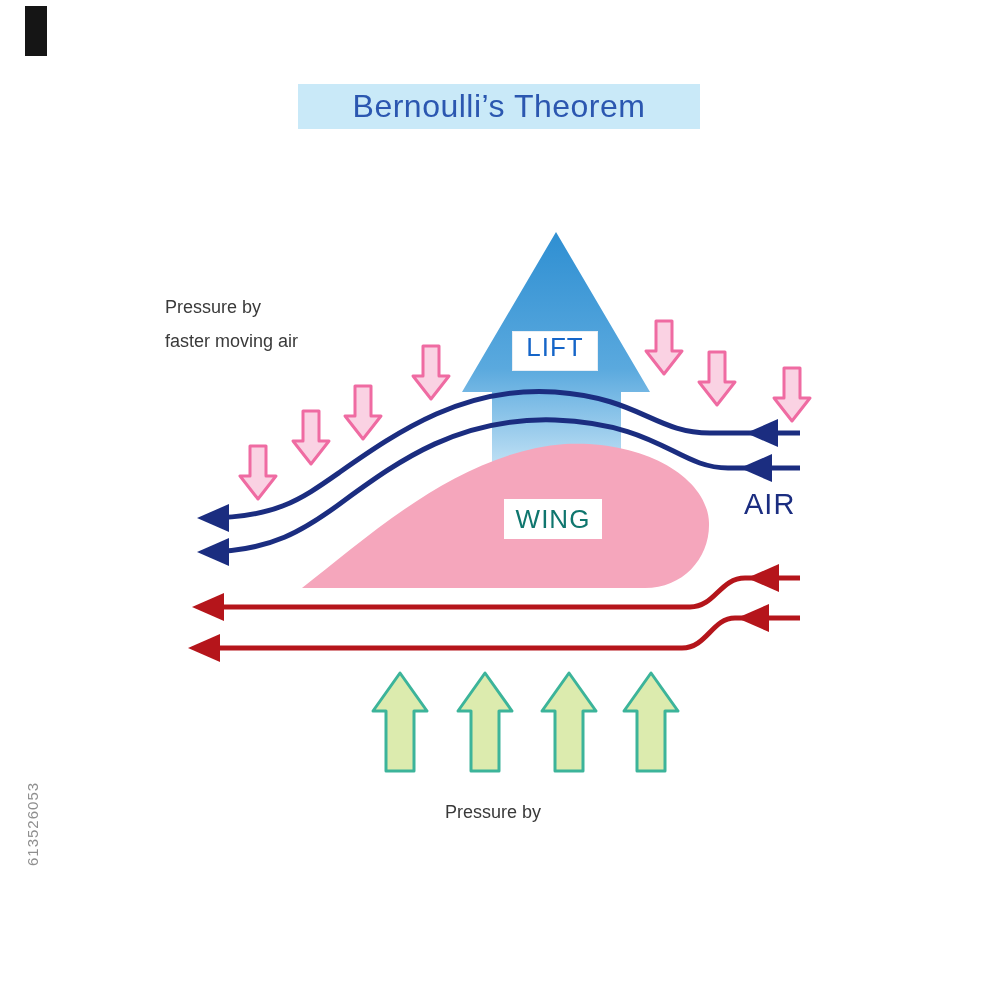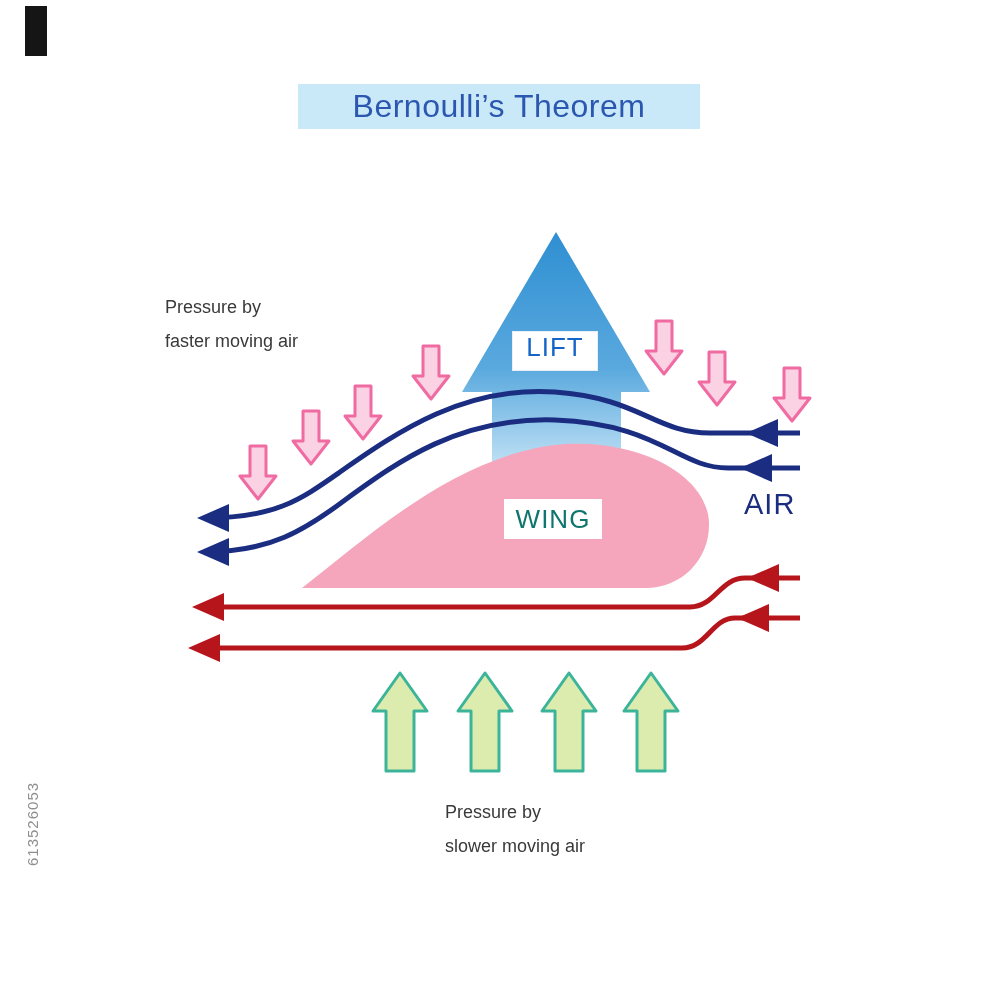--- a/index.html
+++ b/index.html
@@ -128,19 +128,18 @@
     <span>WING</span>
   </div>
   <div class="air-label">AIR</div>
 
   <div class="annotation fast">
     <div>Pressure by</div>
     <div>faster moving air</div>
   </div>
   <div class="annotation slow">
     <div>Pressure by</div>
-    <div>slower moving air</div>
   </div>
 
   <div class="watermark-bar"></div>
   <div class="watermark-id">613526053</div>
 
 </div>
 
 </body></html>

